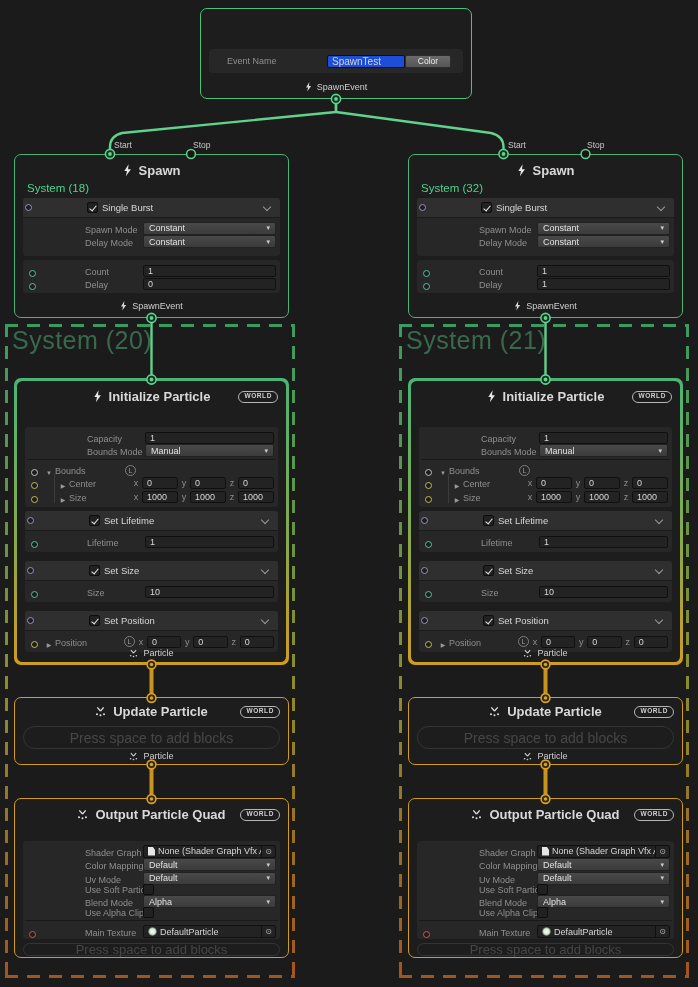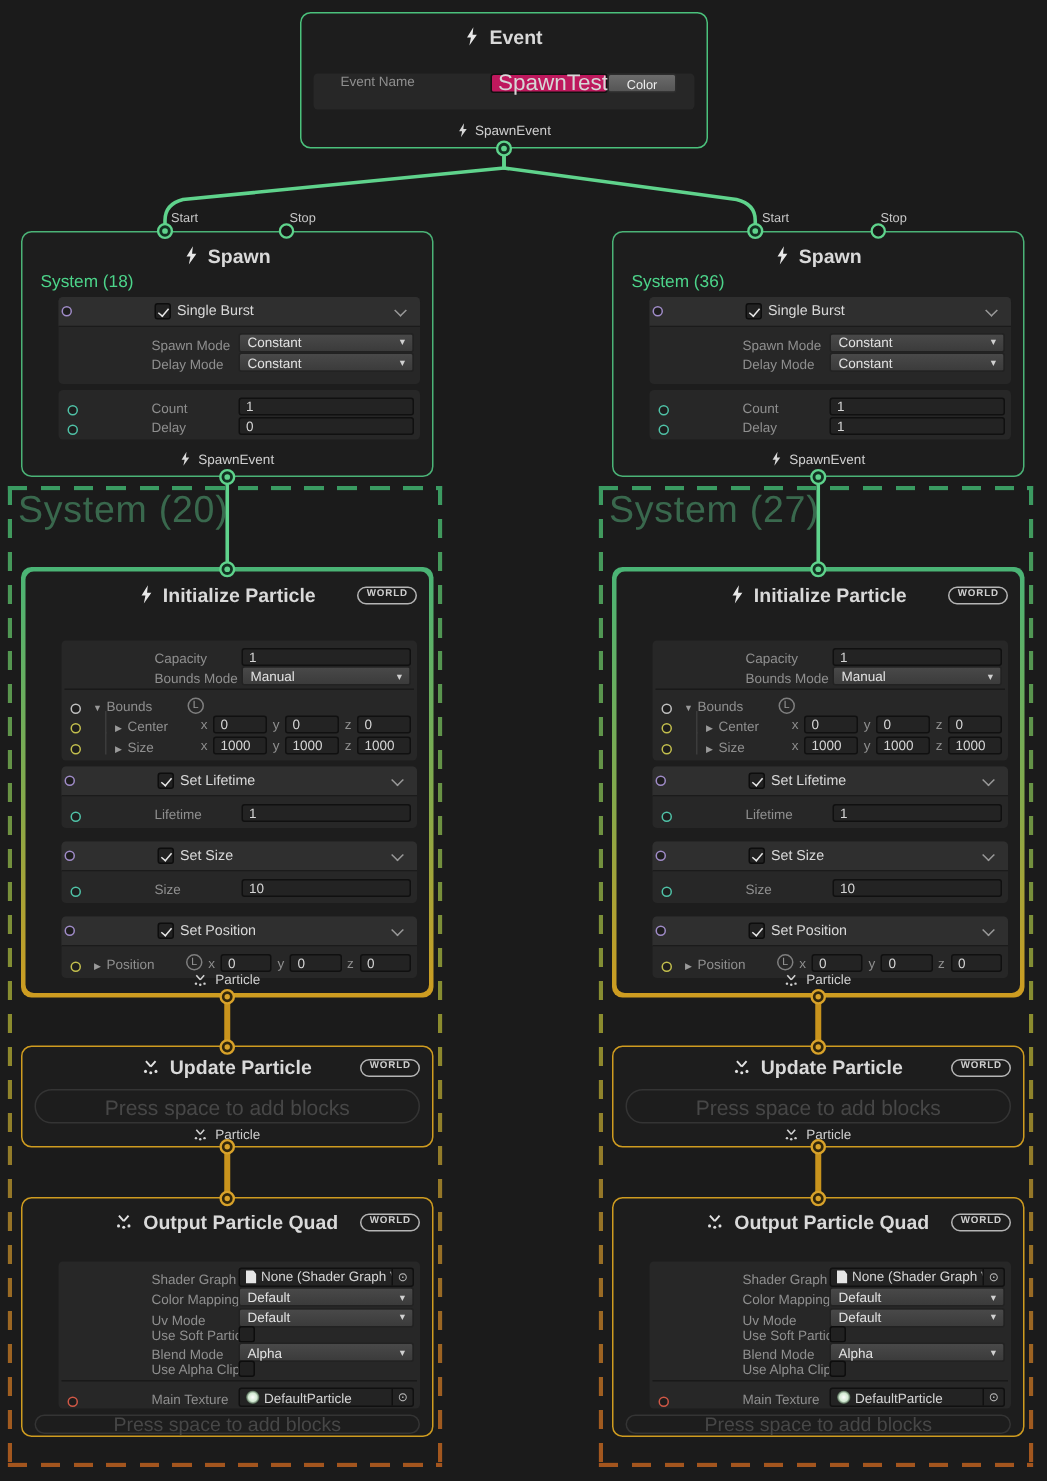--- a/index.html
+++ b/index.html
@@ -38,21 +38,21 @@
 
   .node{position:absolute;left:0;width:275px;background:#1d1d1d;border:1.5px solid #4bb377;border-radius:7px}
   .node.orange{border-color:#cf9c20}
   .gnode{position:absolute;left:0;width:275px;border-radius:7px;padding:3px;
     background:linear-gradient(180deg,#4ab476 0%,#86a94a 55%,#cf9c20 100%)}
   .gnode .inner{position:relative;width:100%;height:100%;background:#1d1d1d;border-radius:5.5px}
 
   .titlebar{position:absolute;top:8px;left:0;right:0;display:flex;align-items:center;justify-content:center;gap:7px;font-size:13px;font-weight:600;color:#d9d9d9}
   .badge{position:absolute;top:10px;right:8px;border:1px solid #b5b5b5;border-radius:8px;font-size:6.5px;font-weight:700;letter-spacing:.6px;color:#d0d0d0;padding:1px 5px 2px;z-index:2;line-height:1}
   .syslbl{position:absolute;top:27px;left:12px;font-size:11.5px;color:#4cd48a}
-  .panel{position:absolute;left:24px;right:8px;background:#272727;border-radius:3px}
+  .panel{position:absolute;left:8px;right:8px;background:#272727;border-radius:3px}
   .bhead{height:20px;background:#2f2f2f;border-bottom:1px solid #1b1b1b;border-radius:3px 3px 0 0;display:flex;align-items:center;position:relative}
   .bname{font-size:9.5px;color:#d8d8d8;margin-left:4px}
   .spacer50{width:50px;flex:0 0 50px}
   .chev{position:absolute;right:10px;top:6px;width:6px;height:6px;border-right:1.4px solid #9a9a9a;border-bottom:1.4px solid #9a9a9a;transform:rotate(45deg)}
   .brows{padding:3px 2px 4px}
   .row{display:flex;align-items:flex-end;height:13.5px;position:relative;padding:0 2px}
   .row.h10{height:10px}
   .row.h15{height:15px}
   .pslot{flex:0 0 14px;display:flex;align-items:center;padding-left:2px}
   .port{width:7px;height:7px;border-radius:50%;border:1.5px solid #999;background:#1d1d1d}
@@ -81,63 +81,55 @@
   .divider{height:1px;background:#191919;margin:2px 0}
   .nfoot{position:absolute;bottom:6px;left:0;right:0;display:flex;align-items:center;justify-content:center;gap:5px;font-size:9px;color:#cfcfcf}
   .placeholder{position:absolute;left:8px;right:8px;border:1.5px solid #343434;border-radius:12px;color:#474747;font-size:14px;display:flex;align-items:center;justify-content:center;white-space:nowrap}
   .objf{height:13px;background:#232323;border:1px solid #101010;border-radius:2px;display:flex;align-items:center;font-size:9px;color:#d6d6d6;padding:0 0 0 4px;min-width:0}
   .otext{flex:1;white-space:nowrap;overflow:hidden}
   .pickbtn{flex:0 0 14px;align-self:stretch;border-left:1px solid #101010;display:flex;align-items:center;justify-content:center;color:#bbb;font-size:8px}
   .pageicon{width:7px;height:9px;background:#e6e6e6;clip-path:polygon(0 0,65% 0,100% 35%,100% 100%,0 100%);margin-right:3px;flex:0 0 7px}
   .circicon{width:9px;height:9px;border-radius:50%;background:radial-gradient(circle,#fff 0%,#d2ead2 45%,rgba(130,200,140,.3) 70%,transparent 78%);margin-right:3px;flex:0 0 9px}
   .licon{display:flex;align-items:center}
   .event-node{left:200px;top:8px;width:272px;height:91px;position:absolute;z-index:2;background:#1d1d1d;border:1.5px solid #4bc17c;border-radius:7px}
-  .erow{position:absolute;top:40px;left:8px;right:8px;height:24px;background:#272727;border-radius:3px;display:flex;align-items:flex-start;padding-left:18px}
+  .erow{position:absolute;top:40px;left:8px;right:8px;height:24px;background:#272727;border-radius:3px;display:flex;align-items:center;padding-left:18px}
   .elbl{font-size:9px;color:#8f8f8f;flex:0 0 100px}
-  .etf{width:78px;height:13px;background:#be185d;border:1px solid #101010;border-radius:2px;color:#d6d6d6;font-size:15px;display:flex;align-items:center;padding:0 4px}
+  .etf{width:78px;height:13px;background:#1d4ed8;border:1px solid #101010;border-radius:2px;color:#d6d6d6;font-size:10px;display:flex;align-items:center;padding:0 4px}
   .sendbtn{margin-left:auto;margin-right:12px;width:46px;height:13px;background:linear-gradient(#6b6b6b,#555);border:1px solid #2c2c2c;border-radius:2px;color:#efefef;font-size:8.5px;display:flex;align-items:center;justify-content:center}
 </style>
 </head>
 <body>
 
 <div class="group" style="left:5px">
   <div class="gedge gtop"></div>
   <div class="gedge gbot"></div>
   <div class="gedge gleft"></div>
   <div class="gedge gright"></div>
 </div>
 <div class="group" style="left:399px">
   <div class="gedge gtop"></div>
   <div class="gedge gbot"></div>
   <div class="gedge gleft"></div>
   <div class="gedge gright"></div>
 </div>
 <div class="bigsys" style="left:12px">System (20)</div>
-<div class="bigsys" style="left:406px">System (27)</div>
+<div class="bigsys" style="left:406px">System (21)</div>
 
 <svg id="edges" class="layer" width="698" height="987">
   <path class="eg" d="M336,99 L336,112 L122,133 Q110,136 110,147 L110,154"></path>
   <path class="eg" d="M336,99 L336,112 L491,133 Q503.5,136 503.5,147 L503.5,154"></path>
   <path class="eg" d="M151.5,317 L151.5,380"></path>
   <path class="eg" d="M545.5,317 L545.5,380"></path>
   <path class="eo" d="M151.5,664 L151.5,698"></path>
   <path class="eo" d="M545.5,664 L545.5,698"></path>
   <path class="eo" d="M151.5,764 L151.5,799"></path>
   <path class="eo" d="M545.5,764 L545.5,799"></path>
 </svg>
 
 <div class="event-node">
-  <div class="titlebar">
-    <span class="licon">
-      <svg width="9" height="13" viewBox="0 0 10 14">
-          <path d="M6.2 0 L1.5 7.6 H4.4 L3.2 13.4 L8.8 5.6 H5.6 Z" fill="#e8e8e8"></path>
-        </svg>
-    </span>
-    <span>Event</span>
-  </div>
   <div class="erow">
     <span class="elbl">Event Name</span>
     <span class="etf">SpawnTest</span>
     <span class="sendbtn">Color</span>
   </div>
   <div class="nfoot">
     <span class="licon">
       <svg width="7" height="10" viewBox="0 0 10 14">
           <path d="M6.2 0 L1.5 7.6 H4.4 L3.2 13.4 L8.8 5.6 H5.6 Z" fill="#d8d8d8"></path>
         </svg>
@@ -516,21 +508,21 @@
 
   <div class="node" style="top:154px;height:164px">
     <div class="titlebar">
       <span class="licon">
         <svg width="9" height="13" viewBox="0 0 10 14">
             <path d="M6.2 0 L1.5 7.6 H4.4 L3.2 13.4 L8.8 5.6 H5.6 Z" fill="#e8e8e8"></path>
           </svg>
       </span>
       <span>Spawn</span>
     </div>
-    <div class="syslbl">System (36)</div>
+    <div class="syslbl">System (32)</div>
     <div class="panel" style="top:43px;height:58px">
       <div class="bhead">
         <span class="pslot">
             <span class="port purple"></span>
           </span>
         <span class="spacer50"></span>
         <span class="cb">
             <span class="check"></span>
           </span>
         <span class="bname">Single Burst</span>

